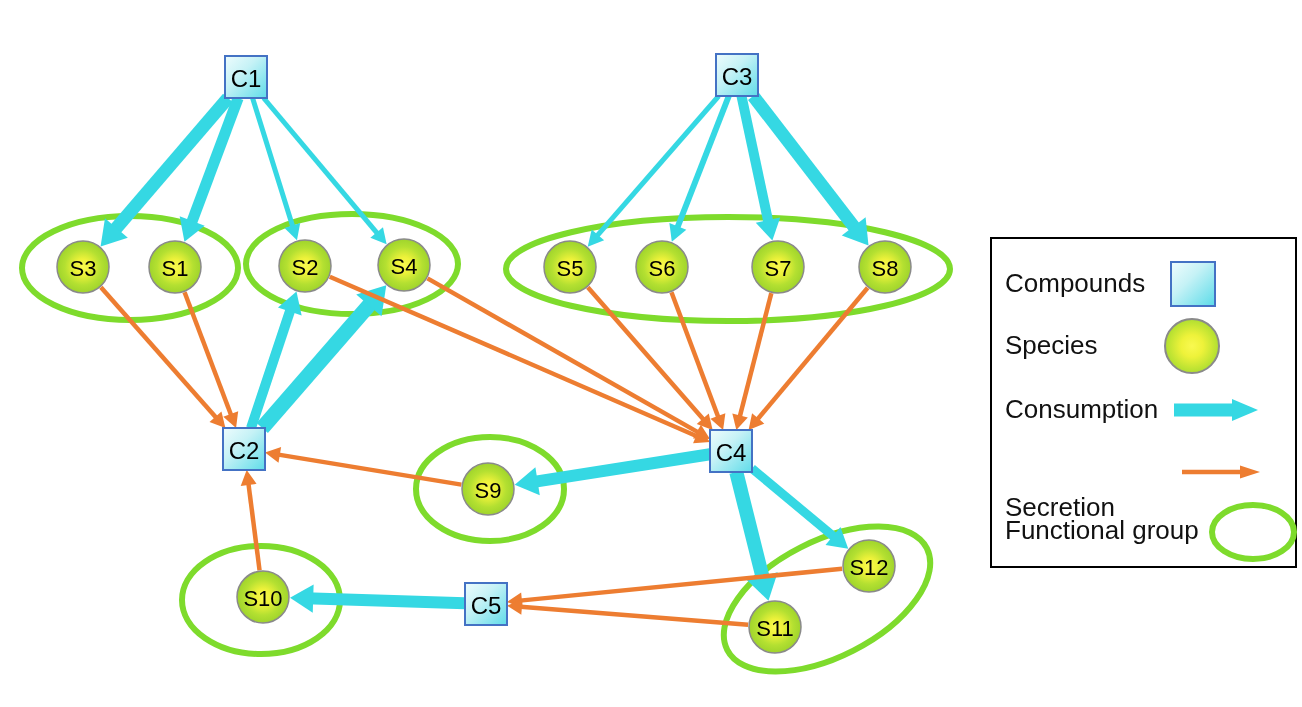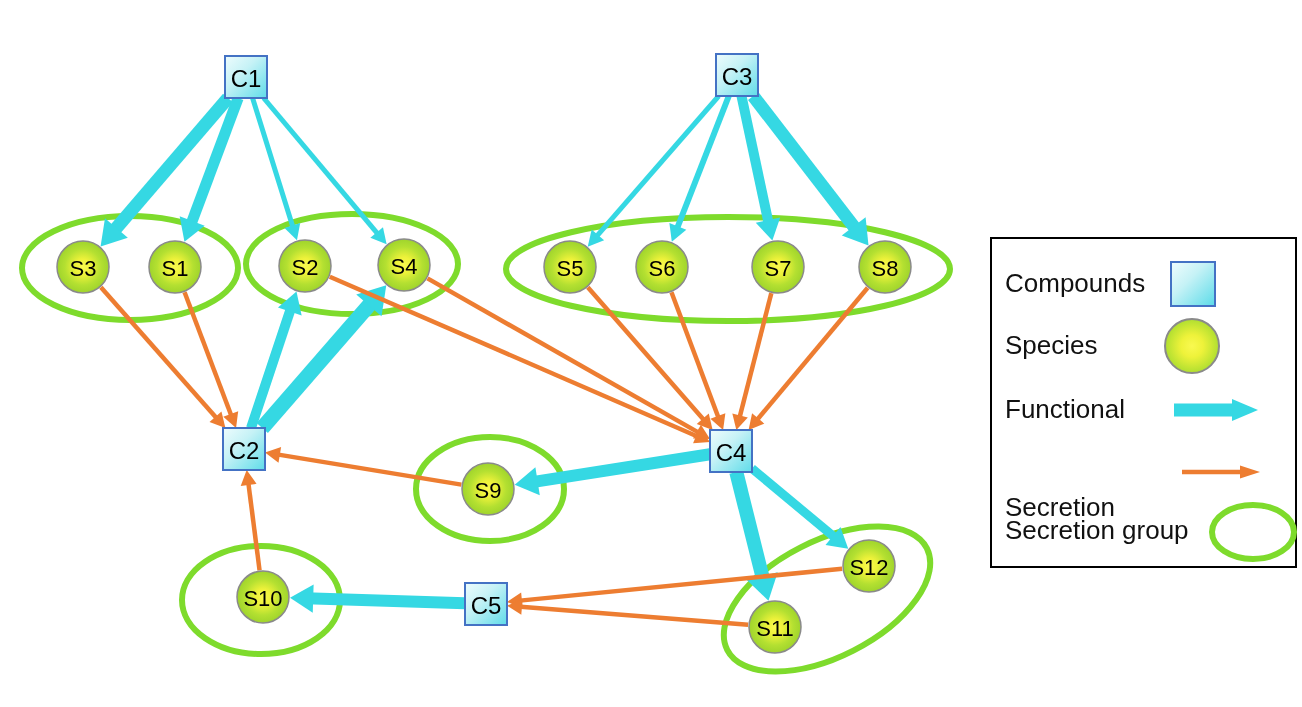--- a/index.html
+++ b/index.html
@@ -241,35 +241,35 @@
     <span class="legend-label" style="top:-16px;">Compounds</span>
     <span class="swatch-square" style="top:-23px;"></span>
   </div>
 
   <div class="legend-row" style="top:107px;">
     <span class="legend-label" style="top:-16px;">Species</span>
     <span class="swatch-circle" style="top:-28px;"></span>
   </div>
 
   <div class="legend-row" style="top:171px;">
-    <span class="legend-label" style="top:-16px;">Functional</span>
+    <span class="legend-label" style="top:-16px;">Consumption</span>
     <svg class="swatch-svg" style="left:180px;top:-15px;" width="88" height="30">
       <line x1="2" y1="15" x2="62" y2="15" stroke="#35d8e3" stroke-width="13"></line>
       <polygon points="86,15 60,4 60,26" fill="#35d8e3"></polygon>
     </svg>
   </div>
 
   <div class="legend-row" style="top:233px;">
     <span class="legend-label" style="top:-16px;margin-top:36px;">Secretion</span>
     <svg class="swatch-svg" style="left:188px;top:-10px;" width="82" height="20">
       <line x1="2" y1="10" x2="62" y2="10" stroke="#ed7d31" stroke-width="4.5"></line>
       <polygon points="80,10 60,3.5 60,16.5" fill="#ed7d31"></polygon>
     </svg>
   </div>
 
   <div class="legend-row" style="top:292px;">
-    <span class="legend-label" style="top:-16px;">Secretion group</span>
+    <span class="legend-label" style="top:-16px;">Functional group</span>
     <svg class="swatch-svg" style="left:215px;top:-31px;" width="92" height="64">
       <ellipse cx="46" cy="32" rx="41" ry="27" fill="none" stroke="#7edb2c" stroke-width="6"></ellipse>
     </svg>
   </div>
 
 </div>
 
 </body></html>

